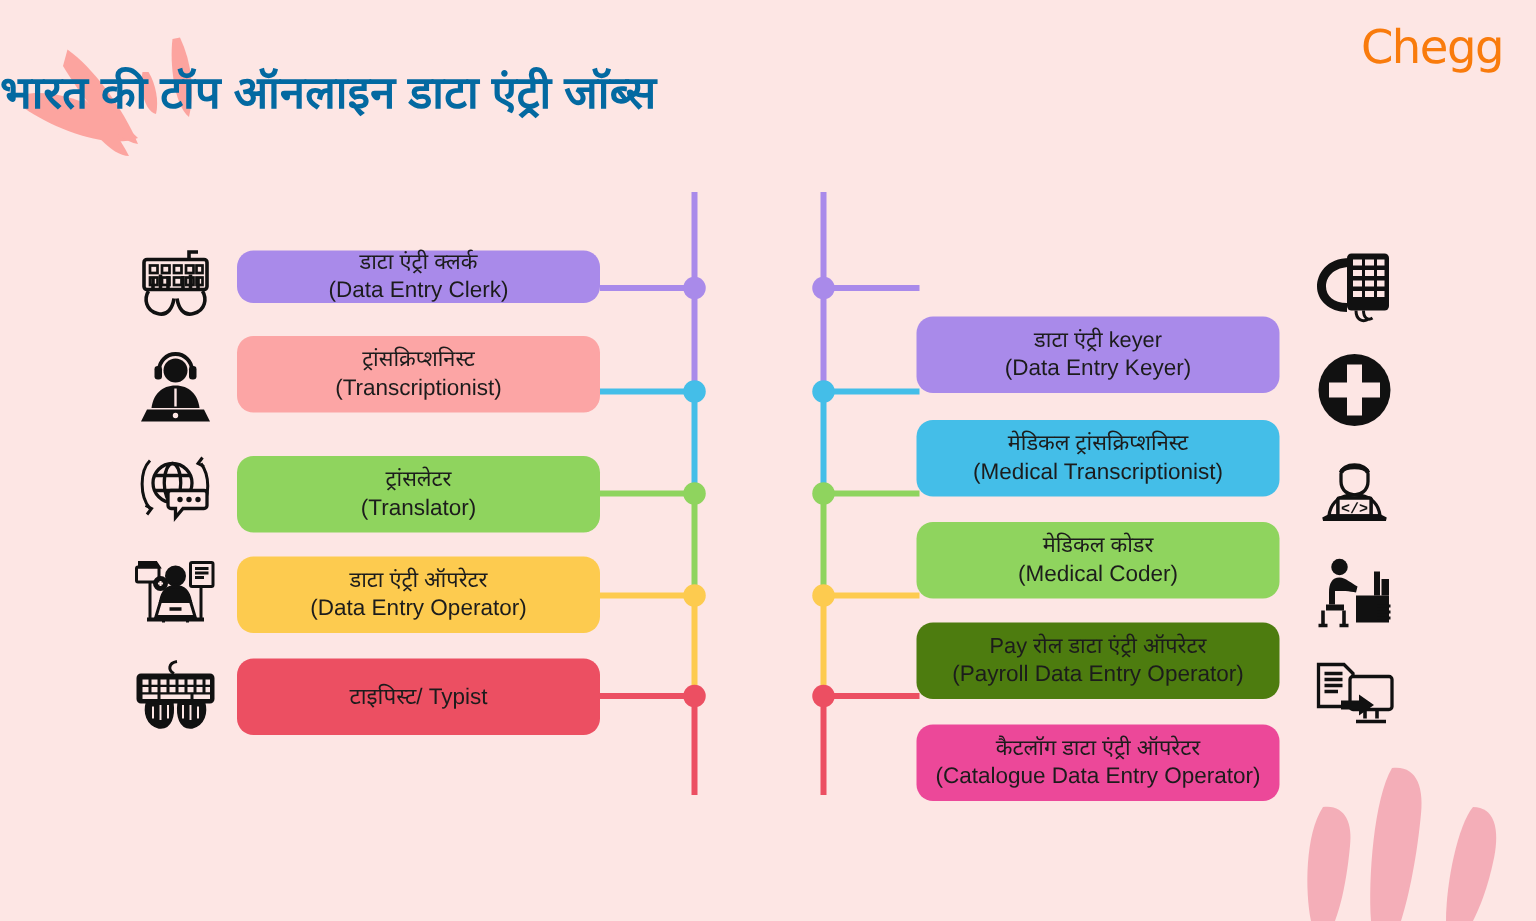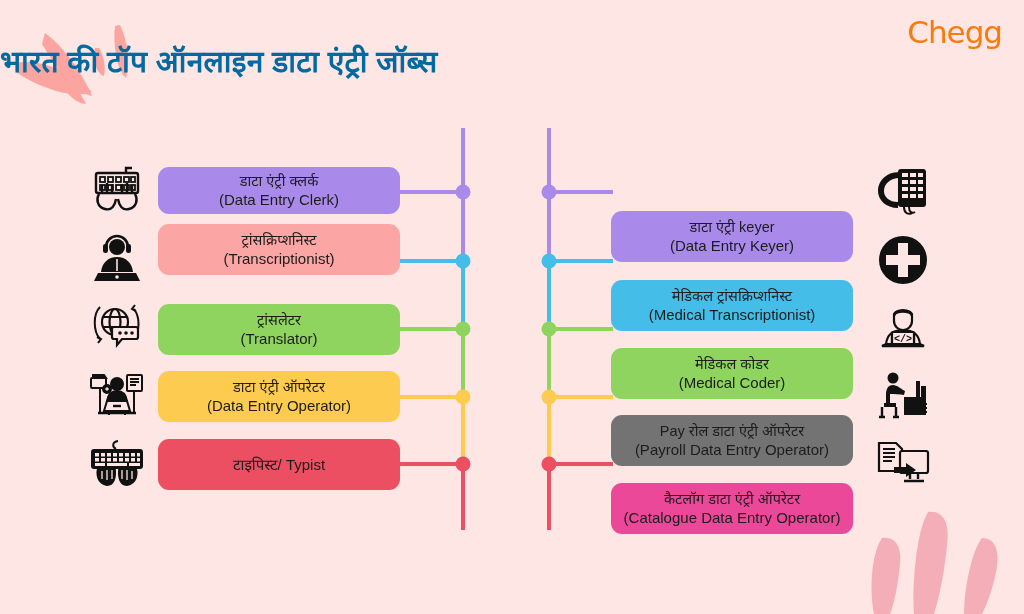--- a/index.html
+++ b/index.html
@@ -318,21 +318,21 @@
       <g fill="none" stroke="#111" stroke-width="2.2">
         <path d="M5 8 L22 8 L28 14 L28 36 L5 36 Z" fill="#FDE6E4"></path>
         <path d="M9 14 h12 M9 18 h12 M9 22 h12 M9 26 h9"></path>
         <rect x="26" y="16" width="28" height="22" rx="2" fill="#FDE6E4"></rect>
         <path d="M36 38 L36 44 M44 38 L44 44 M30 46 L50 46" stroke-width="2.4"></path>
       </g>
       <path d="M20 32 L32 32 L32 28 L42 35 L32 42 L32 38 L20 38 Z" fill="#111"></path>
     </svg>
   </div>
 
-  <div class="box box-left" style="top:167px;height:47px;background:#A98AEA">
+  <div class="box box-left" style="top:167px;height:35px;background:#A98AEA">
     <div>
       <span class="ln ln1">डाटा एंट्री क्लर्क</span>
       <span class="ln ln2">(Data Entry Clerk)</span>
     </div>
   </div>
   <div class="box box-left" style="top:224px;height:51px;background:#fca5a5">
     <div>
       <span class="ln ln1">ट्रांसक्रिप्शनिस्ट</span>
       <span class="ln ln2">(Transcriptionist)</span>
     </div>
@@ -366,21 +366,21 @@
       <span class="ln ln1">मेडिकल कोडर</span>
       <span class="ln ln2">(Medical Coder)</span>
     </div>
   </div>
   <div class="box box-right" style="top:236px;height:51px;background:#44BEE8">
     <div>
       <span class="ln ln1">मेडिकल ट्रांसक्रिप्शनिस्ट</span>
       <span class="ln ln2">(Medical Transcriptionist)</span>
     </div>
   </div>
-  <div class="box box-right" style="top:371px;height:51px;background:#737373">
+  <div class="box box-right" style="top:371px;height:51px;background:#4d7c0f">
     <div>
       <span class="ln ln1">Pay रोल डाटा एंट्री ऑपरेटर</span>
       <span class="ln ln2">(Payroll Data Entry Operator)</span>
     </div>
   </div>
   <div class="box box-right" style="top:439px;height:51px;background:#ec4899">
     <div>
       <span class="ln ln1">कैटलॉग डाटा एंट्री ऑपरेटर</span>
       <span class="ln ln2">(Catalogue Data Entry Operator)</span>
     </div>

